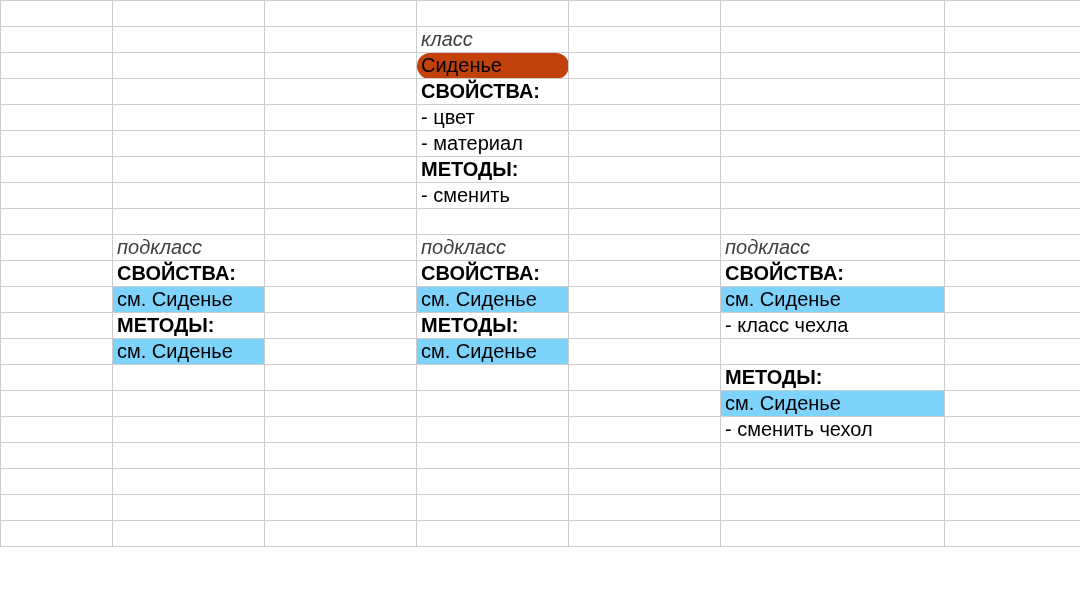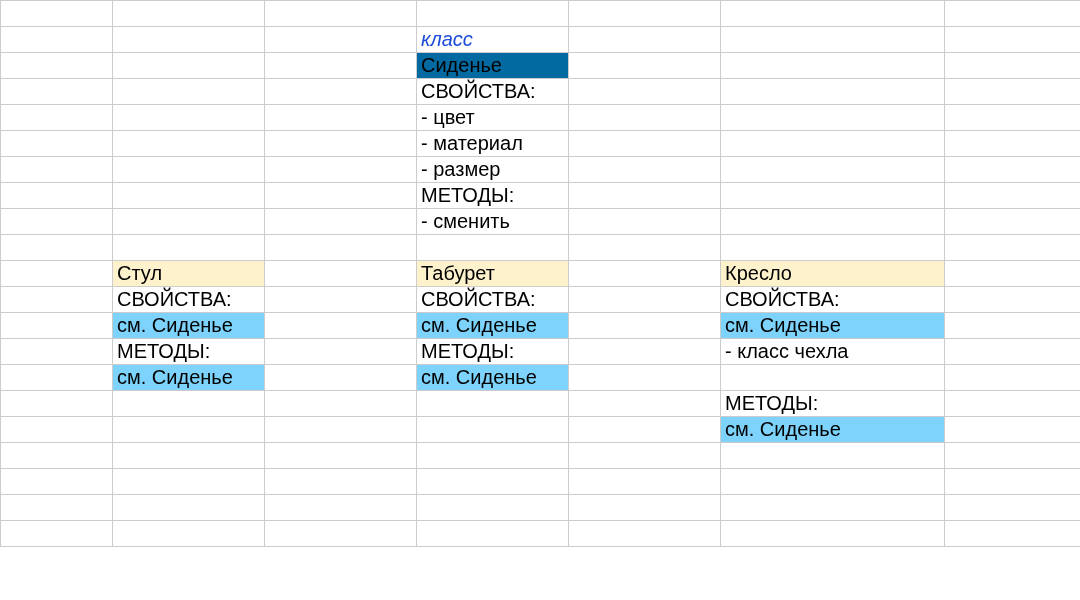--- a/index.html
+++ b/index.html
@@ -28,23 +28,23 @@
     overflow: hidden;
   }
   col.c0 { width: 112px; }
   col.c1 { width: 152px; }
   col.c2 { width: 152px; }
   col.c3 { width: 152px; }
   col.c4 { width: 152px; }
   col.c5 { width: 224px; }
   col.c6 { width: 136px; }
 
-  .italic-label { font-style: italic; color: #1d4ed8; }
-  .bold { font-weight: normal; }
-  .green { background: #0369a1; }
+  .italic-label { font-style: italic; color: #404040; }
+  .bold { font-weight: bold; }
+  .green { background: #c2410c; border-radius: 13px; }
   .yellow { background: #fdf2cc; }
   .grey { background: #7dd3fc; }
 </style>
 </head>
 <body>
 
 <table>
   <colgroup>
     <col class="c0">
       <col class="c1">
@@ -107,29 +107,20 @@
       </tr>
   <tr>
         <td></td>
         <td></td>
         <td></td>
         <td> - материал</td>
         <td></td>
         <td></td>
         <td></td>
       </tr>
-  <tr>
-        <td></td>
-        <td></td>
-        <td></td>
-        <td> - размер</td>
-        <td></td>
-        <td></td>
-        <td></td>
-      </tr>
 
   <tr>
     <td></td>
         <td></td>
         <td></td>
     <td class="bold">МЕТОДЫ:</td>
     <td></td>
         <td></td>
         <td></td>
   </tr>
@@ -147,30 +138,30 @@
   <tr>
         <td></td>
         <td></td>
         <td></td>
         <td></td>
         <td></td>
         <td></td>
         <td></td>
       </tr>
 
-
-  <tr>
-    <td></td>
-    <td class="yellow">Стул</td>
-    <td></td>
-    <td class="yellow">Табурет</td>
-    <td></td>
-    <td class="yellow">Кресло</td>
-    <td></td>
-  </tr>
+  <tr>
+    <td></td>
+    <td class="italic-label">подкласс</td>
+    <td></td>
+    <td class="italic-label">подкласс</td>
+    <td></td>
+    <td class="italic-label">подкласс</td>
+    <td></td>
+  </tr>
+
 
   <tr>
     <td></td>
     <td class="bold">СВОЙСТВА:</td>
     <td></td>
     <td class="bold">СВОЙСТВА:</td>
     <td></td>
     <td class="bold">СВОЙСТВА:</td>
     <td></td>
   </tr>
@@ -218,20 +209,29 @@
   <tr>
     <td></td>
         <td></td>
         <td></td>
         <td></td>
         <td></td>
     <td class="grey">см. Сиденье</td>
     <td></td>
   </tr>
 
+  <tr>
+    <td></td>
+        <td></td>
+        <td></td>
+        <td></td>
+        <td></td>
+    <td> - сменить чехол</td>
+    <td></td>
+  </tr>
 
   <tr>
         <td></td>
         <td></td>
         <td></td>
         <td></td>
         <td></td>
         <td></td>
         <td></td>
       </tr>

